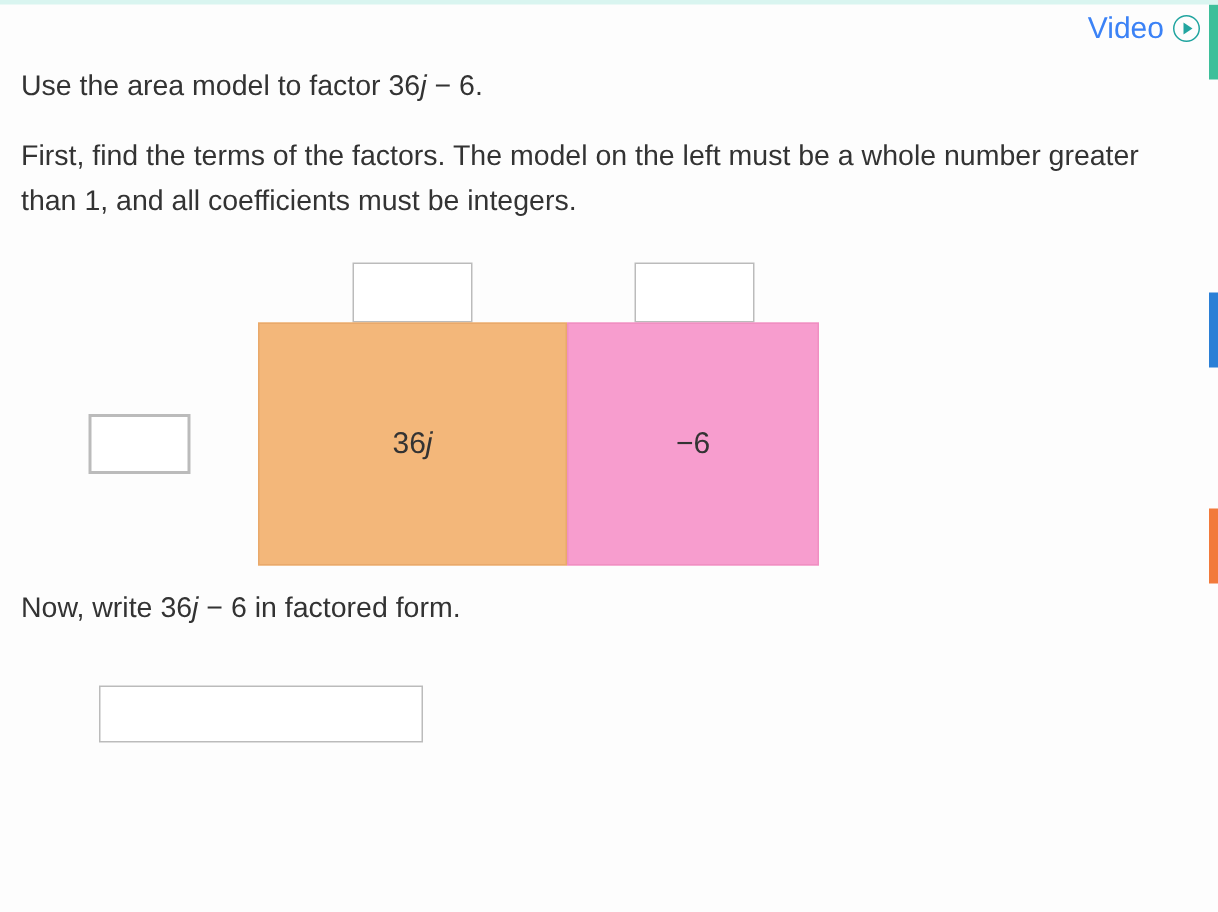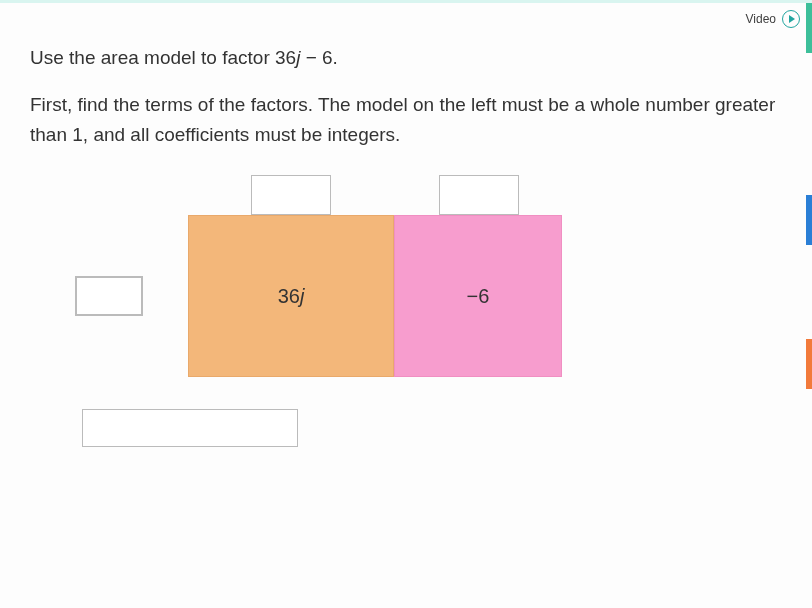--- a/index.html
+++ b/index.html
@@ -16,22 +16,22 @@
     }
     .top-bar {
       height: 32px;
       display: flex;
       justify-content: flex-end;
       align-items: center;
       padding-right: 12px;
       margin-bottom: 8px;
     }
     .video-link {
-      color: #404040;
-      font-size: 12px;
+      color: #3b82f6;
+      font-size: 20px;
       display: flex;
       align-items: center;
       gap: 6px;
       cursor: pointer;
     }
     .video-icon {
       width: 18px;
       height: 18px;
       border: 1.5px solid #22a5a0;
       border-radius: 50%;
@@ -42,21 +42,21 @@
     .video-icon::after {
       content: "";
       width: 0;
       height: 0;
       border-left: 6px solid #22a5a0;
       border-top: 4px solid transparent;
       border-bottom: 4px solid transparent;
       margin-left: 2px;
     }
     .content {
-      padding: 0 30px;
+      padding: 0 14px;
     }
     .instruction {
       line-height: 1.55;
       margin-bottom: 18px;
     }
     .var { font-style: italic; }
     .model-wrap {
       margin: 8px 0 14px 0;
     }
     .top-inputs-row {
@@ -177,20 +177,23 @@
           <span>36</span>
             <span class="var">j</span>
         </div>
         <div class="tile pink">
           <span>−6</span>
         </div>
       </div>
     </div>
   </div>
 
+  <p class="instruction">
+    <span>Now, write </span><span>36</span><span class="var">j</span><span> − 6 in factored form.</span>
+  </p>
 
   <input class="answer-input" value="" style="">
 </div>
 
 <div class="side-marks">
   <div class="mark green"></div>
   <div class="mark blue"></div>
   <div class="mark orange"></div>
 </div>
 

